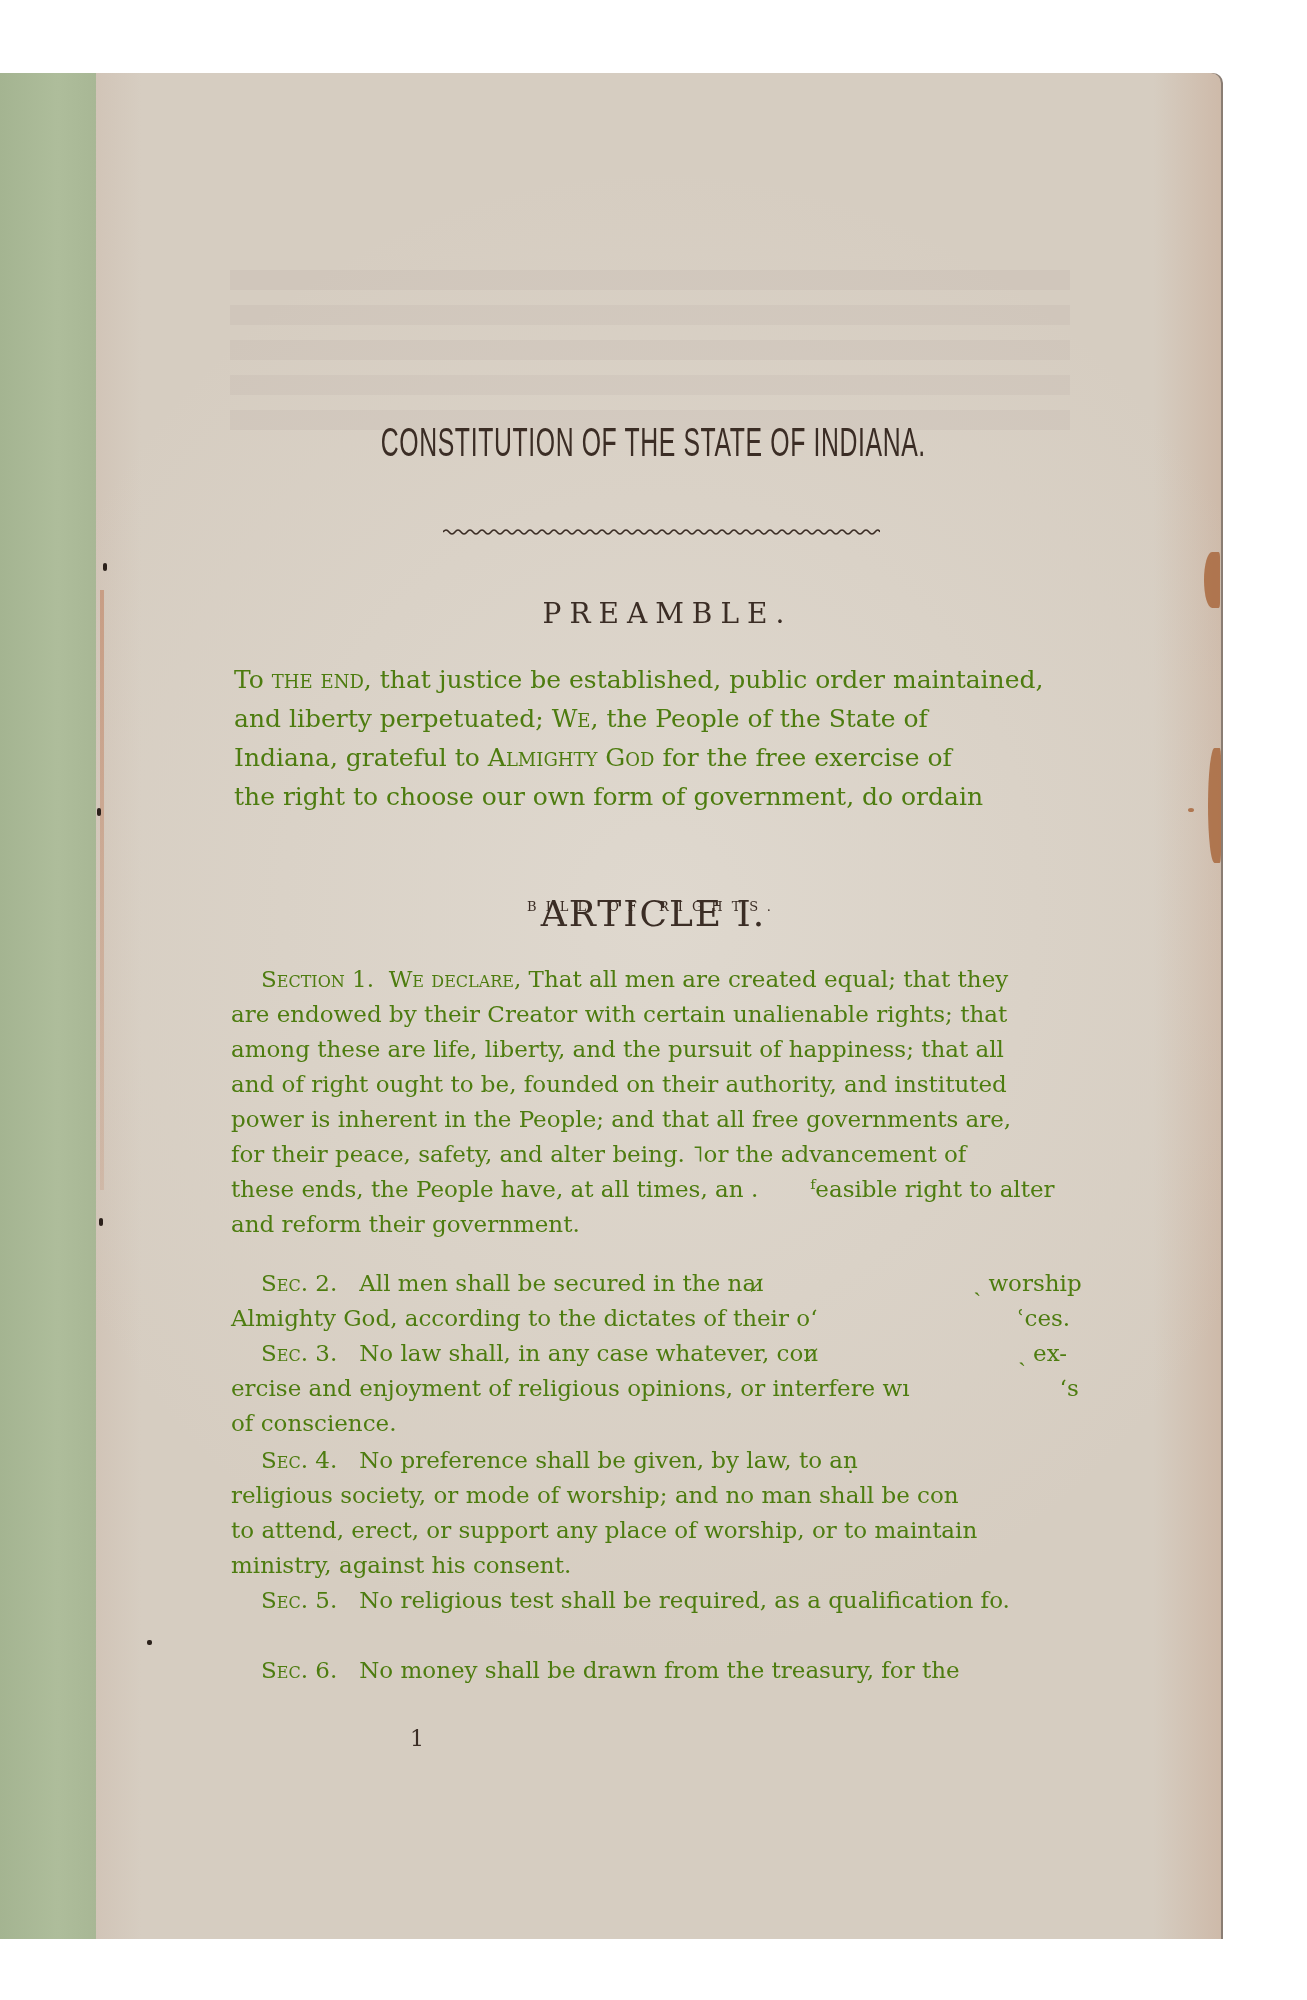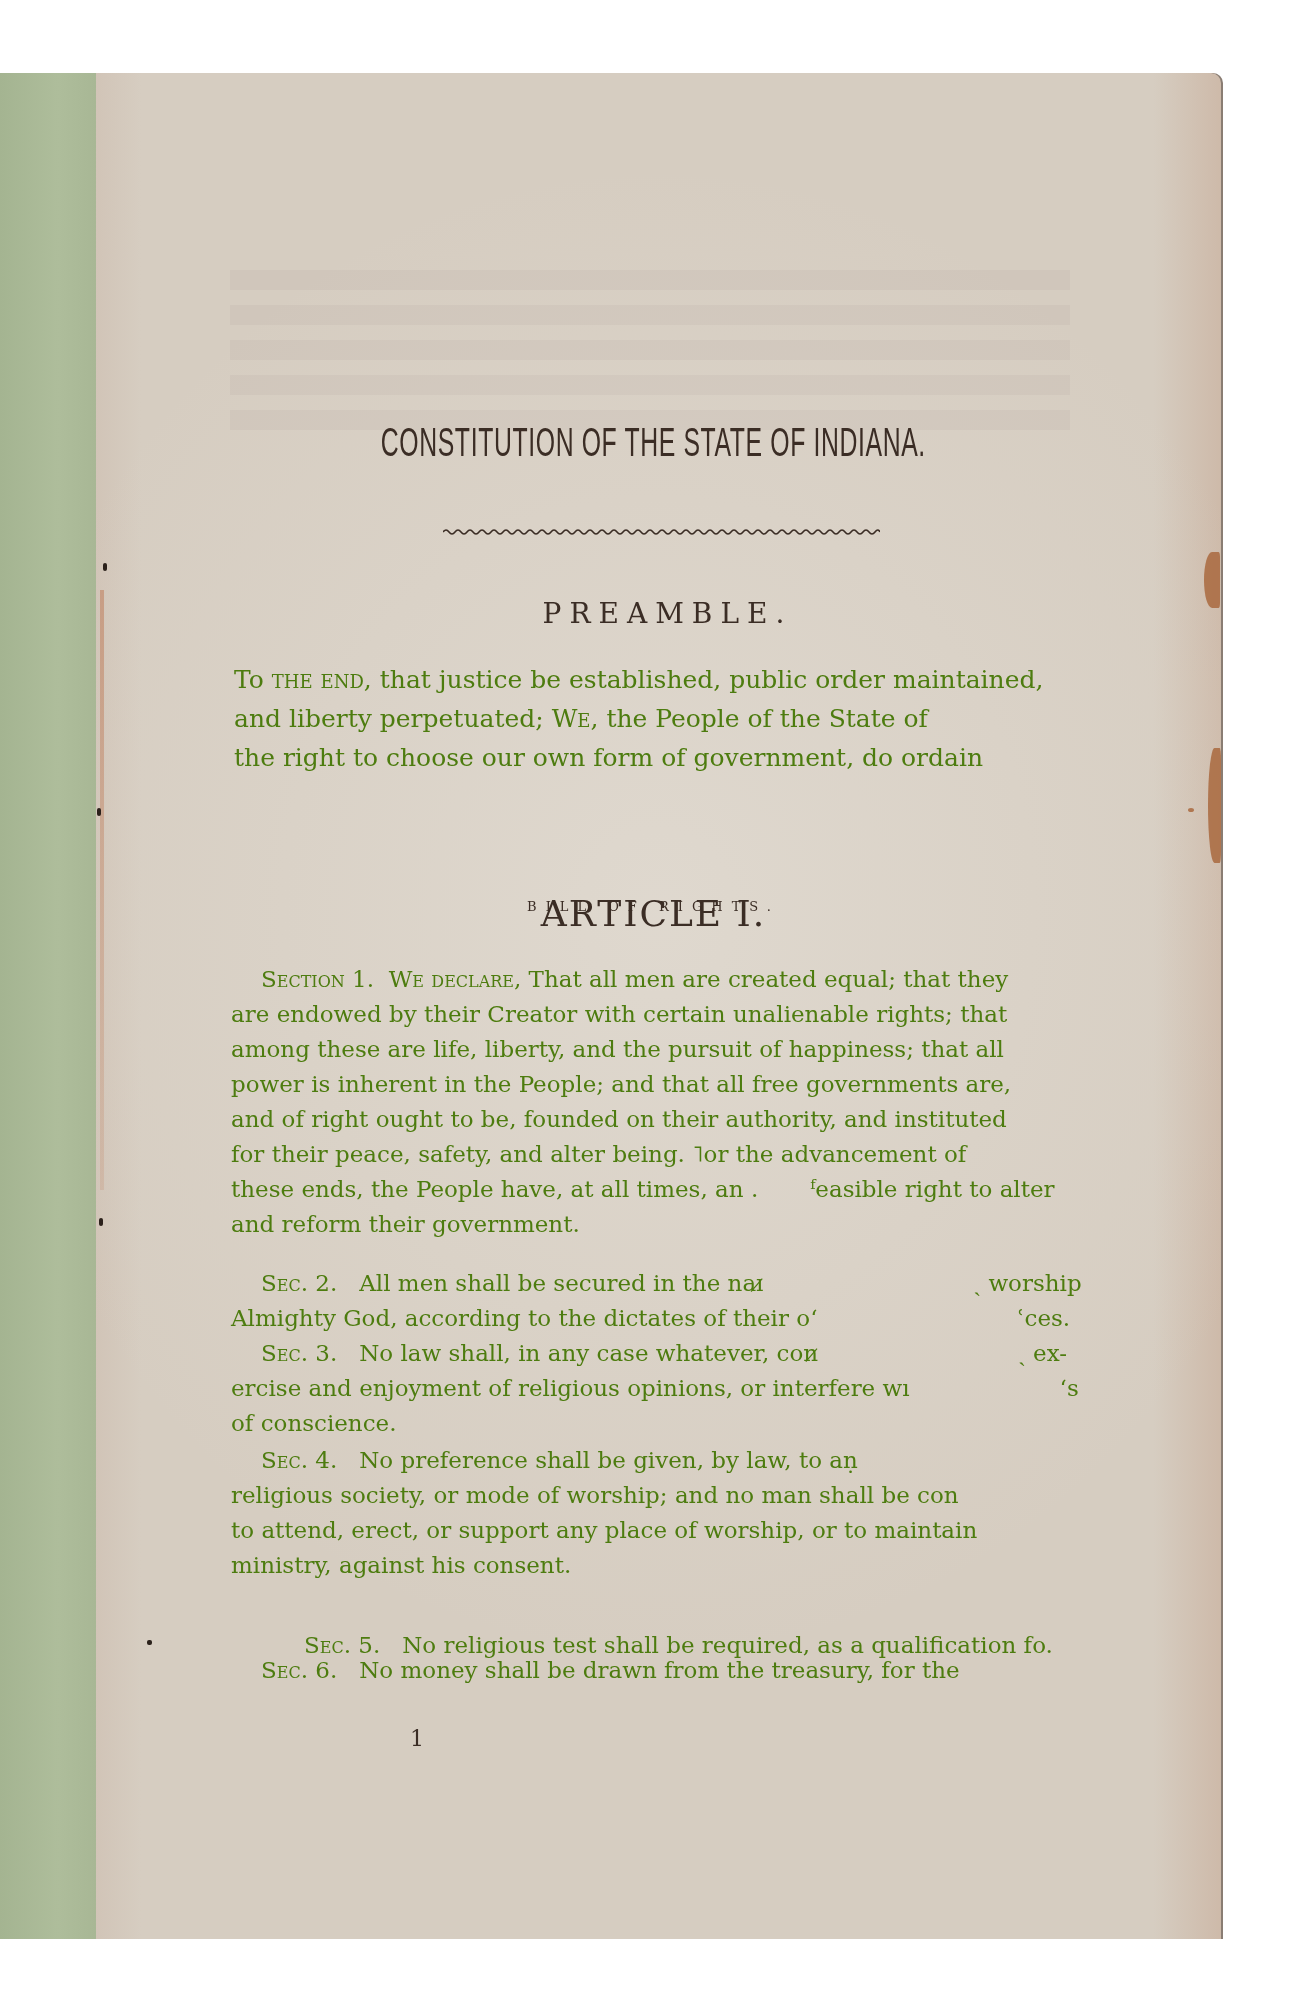--- a/index.html
+++ b/index.html
@@ -92,32 +92,33 @@
 
 <svg class="wavy-rule" viewBox="0 0 437 12" preserveAspectRatio="none">
   <path d="M0 6 Q3 2 6 6 T12 6 T18 6 T24 6 T30 6 T36 6 T42 6 T48 6 T54 6 T60 6 T66 6 T72 6 T78 6 T84 6 T90 6 T96 6 T102 6 T108 6 T114 6 T120 6 T126 6 T132 6 T138 6 T144 6 T150 6 T156 6 T162 6 T168 6 T174 6 T180 6 T186 6 T192 6 T198 6 T204 6 T210 6 T216 6 T222 6 T228 6 T234 6 T240 6 T246 6 T252 6 T258 6 T264 6 T270 6 T276 6 T282 6 T288 6 T294 6 T300 6 T306 6 T312 6 T318 6 T324 6 T330 6 T336 6 T342 6 T348 6 T354 6 T360 6 T366 6 T372 6 T378 6 T384 6 T390 6 T396 6 T402 6 T408 6 T414 6 T420 6 T426 6 T432 6 T437 6" fill="none" stroke="#3b2d25" stroke-width="1.6"></path>
 </svg>
 
 <div class="heading preamble-heading">PREAMBLE.</div>
 
 <div class="para preamble">
   <span class="line"><span>To</span><span class="sc"> the end</span><span>, that justice be established, public order maintained,</span></span>
   <span class="line"><span>and liberty perpetuated; </span><span class="sc">We</span><span>, the People of the State of</span></span>
+  <span class="line"><span>Indiana, grateful to </span><span class="sc">Almighty God</span><span> for the free exercise of</span></span>
   <span class="line">the right to choose our own form of government, do ordain</span>
 </div>
 
 <div class="heading article-heading">ARTICLE I.</div>
 <div class="heading bill-heading">BILL OF RIGHTS.</div>
 
 <div class="para body-text" style="top:962px;">
   <span class="line" style="padding-left:30px;"><span class="sc">Section 1.</span>&nbsp;&nbsp;<span class="sc">We declare</span><span>, That all men are created equal; that they</span></span>
   <span class="line">are endowed by their Creator with certain unalienable rights; that</span>
   <span class="line">among these are life, liberty, and the pursuit of happiness; that all</span>
+  <span class="line">and of right ought to be, founded on their authority, and instituted</span>
   <span class="line">power is inherent in the People; and that all free governments are,</span>
-  <span class="line">and of right ought to be, founded on their authority, and instituted</span>
   <span class="line">for their peace, safety, and alter being. ˥or the advancement of</span>
   <span class="line"><span>these ends, the People have, at all times, an .</span><span class="gap" style="width:52px;"></span><span>ᶠeasible right to alter</span></span>
   <span class="line">and reform their government.</span>
 </div>
 
 <div class="para body-text" style="top:1266px;">
   <span class="line" style="padding-left:30px;"><span class="sc">Sec. 2.</span>&nbsp;&nbsp;&nbsp;<span>All men shall be secured in the naı̷</span><span class="gap" style="width:210px;"></span><span>ˎ worship</span></span>
   <span class="line"><span>Almighty God, according to the dictates of their oʻ</span><span class="gap" style="width:200px;"></span><span>ʿces.</span></span>
 </div>
 
@@ -127,21 +128,21 @@
   <span class="line">of conscience.</span>
 </div>
 
 <div class="para body-text" style="top:1443px;">
   <span class="line" style="padding-left:30px;"><span class="sc">Sec. 4.</span>&nbsp;&nbsp;&nbsp;<span>No preference shall be given, by law, to aṇ</span></span>
   <span class="line">religious society, or mode of worship; and no man shall be con</span>
   <span class="line">to attend, erect, or support any place of worship, or to maintain</span>
   <span class="line">ministry, against his consent.</span>
 </div>
 
-<div class="para body-text" style="top:1628px;margin-left:43px;">
+<div class="para body-text" style="top:1583px;">
   <span class="line" style="padding-left:30px;"><span class="sc">Sec. 5.</span>&nbsp;&nbsp;&nbsp;<span>No religious test shall be required, as a qualification fo.</span></span>
 </div>
 
 <div class="para body-text" style="top:1653px;">
   <span class="line" style="padding-left:30px;"><span class="sc">Sec. 6.</span>&nbsp;&nbsp;&nbsp;<span>No money shall be drawn from the treasury, for the</span></span>
 </div>
 
 <div class="page-num">1</div>
 
 </body></html>

